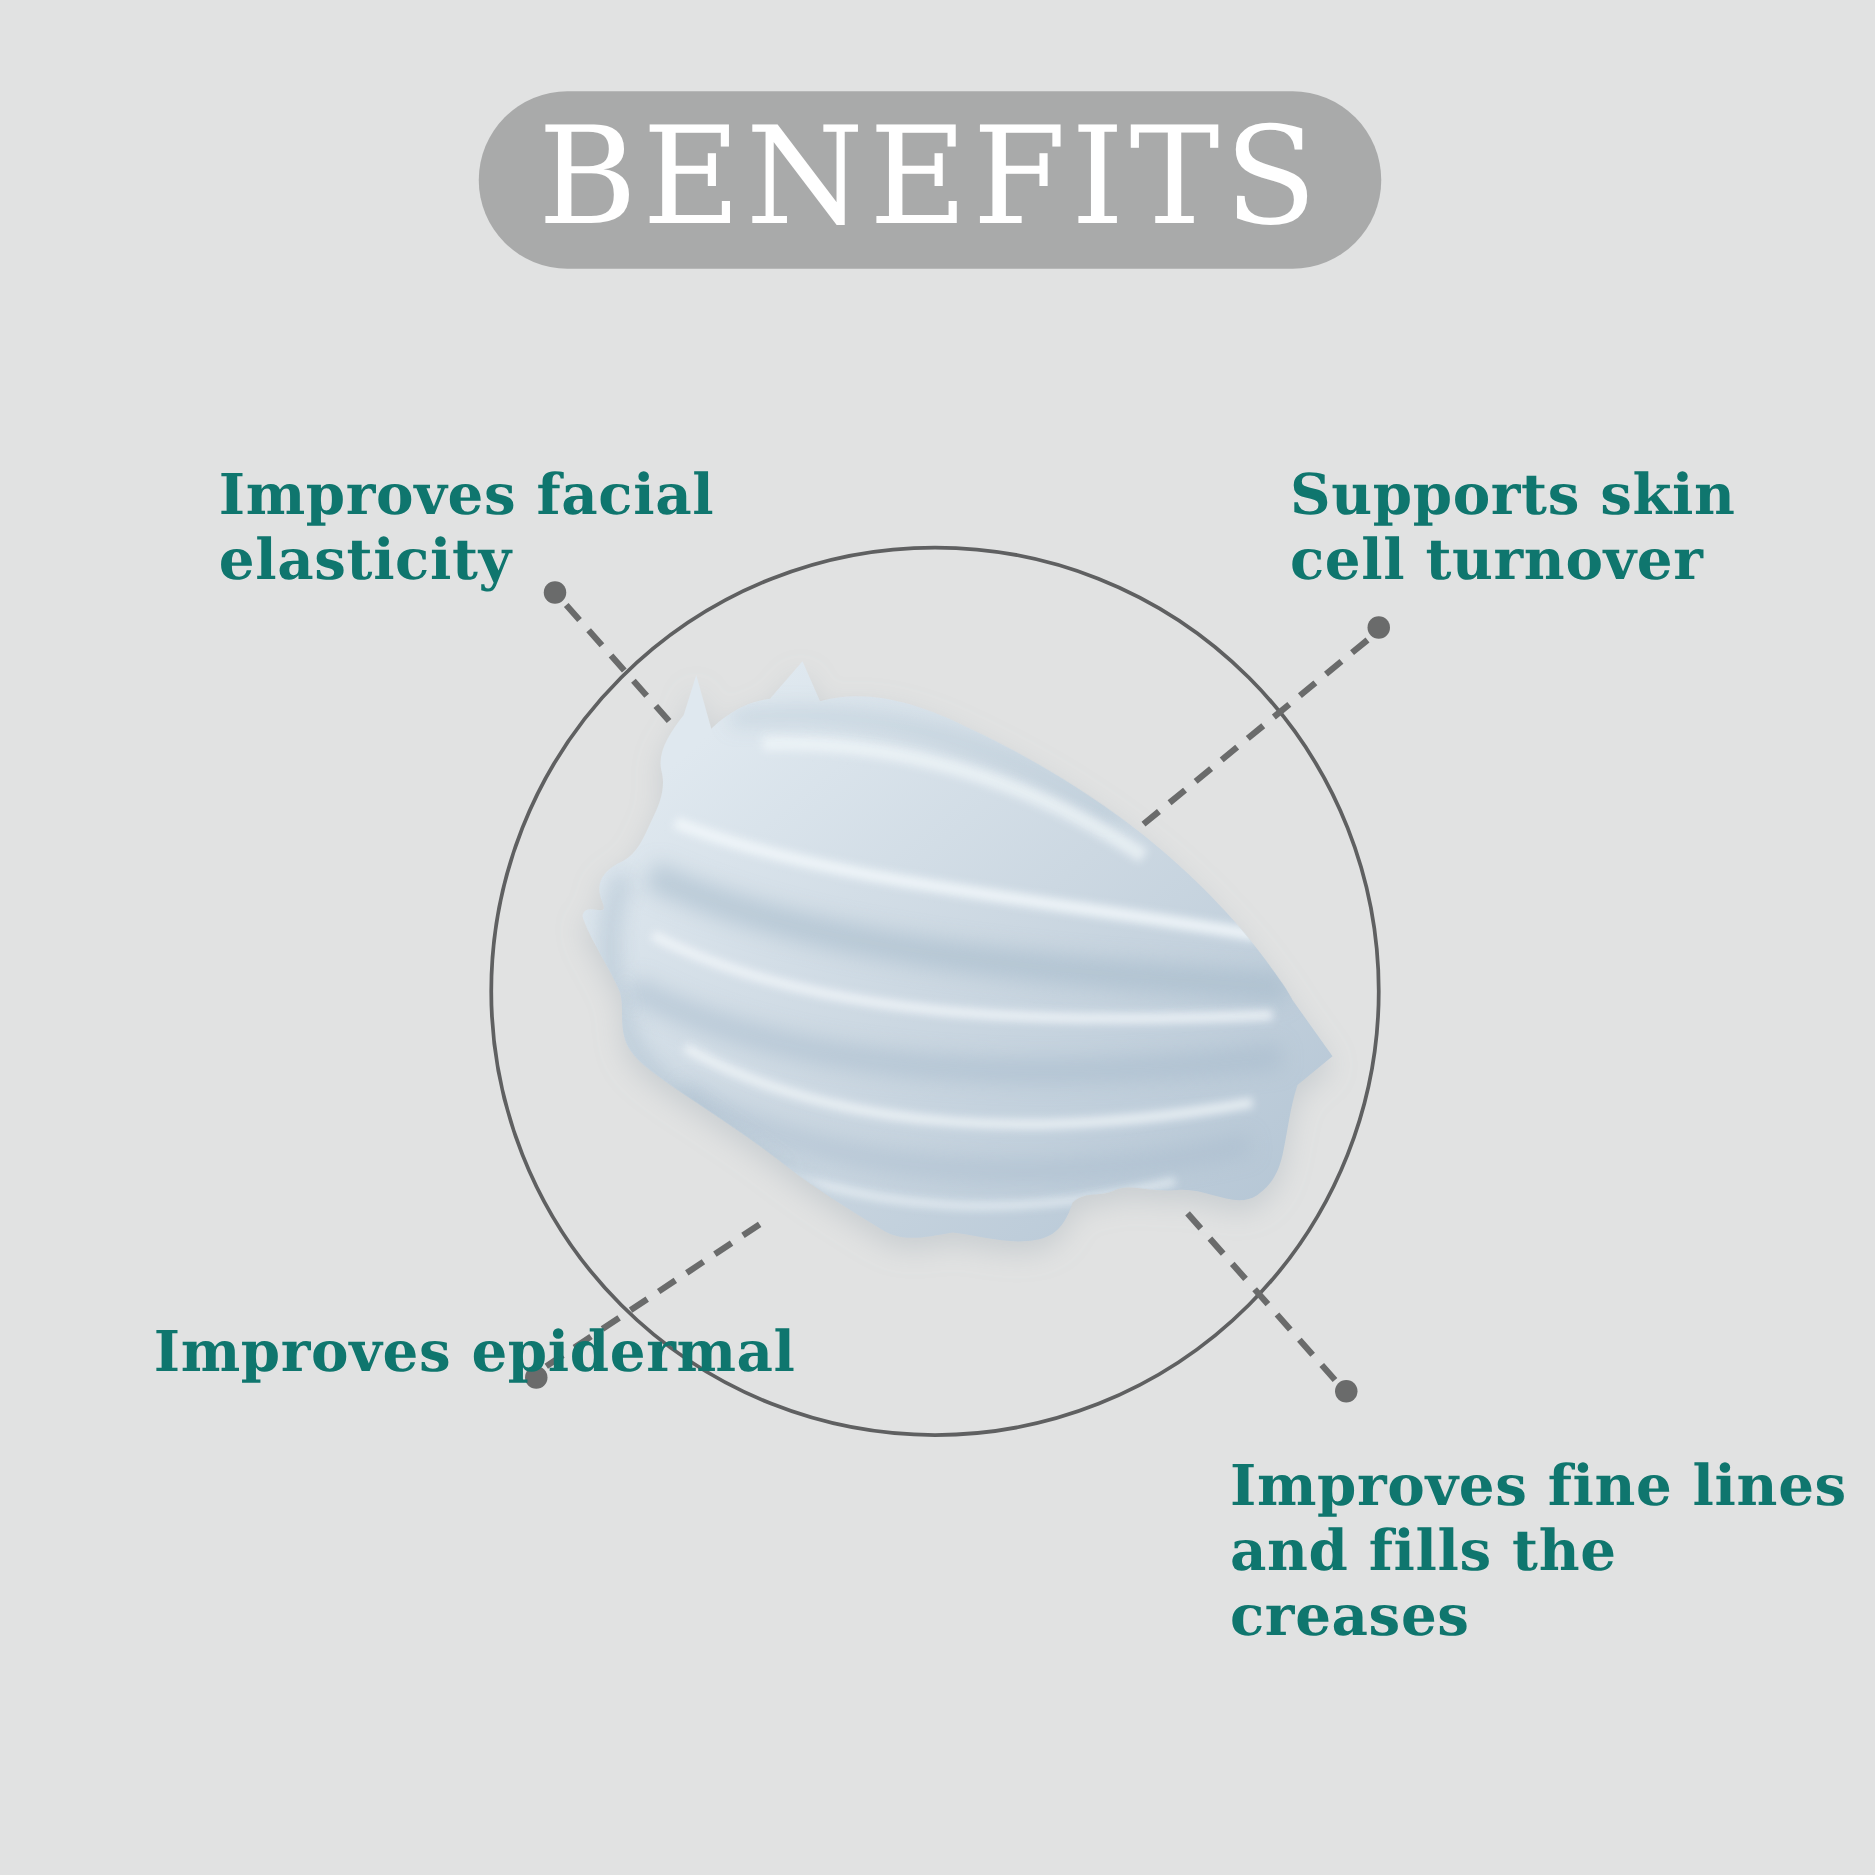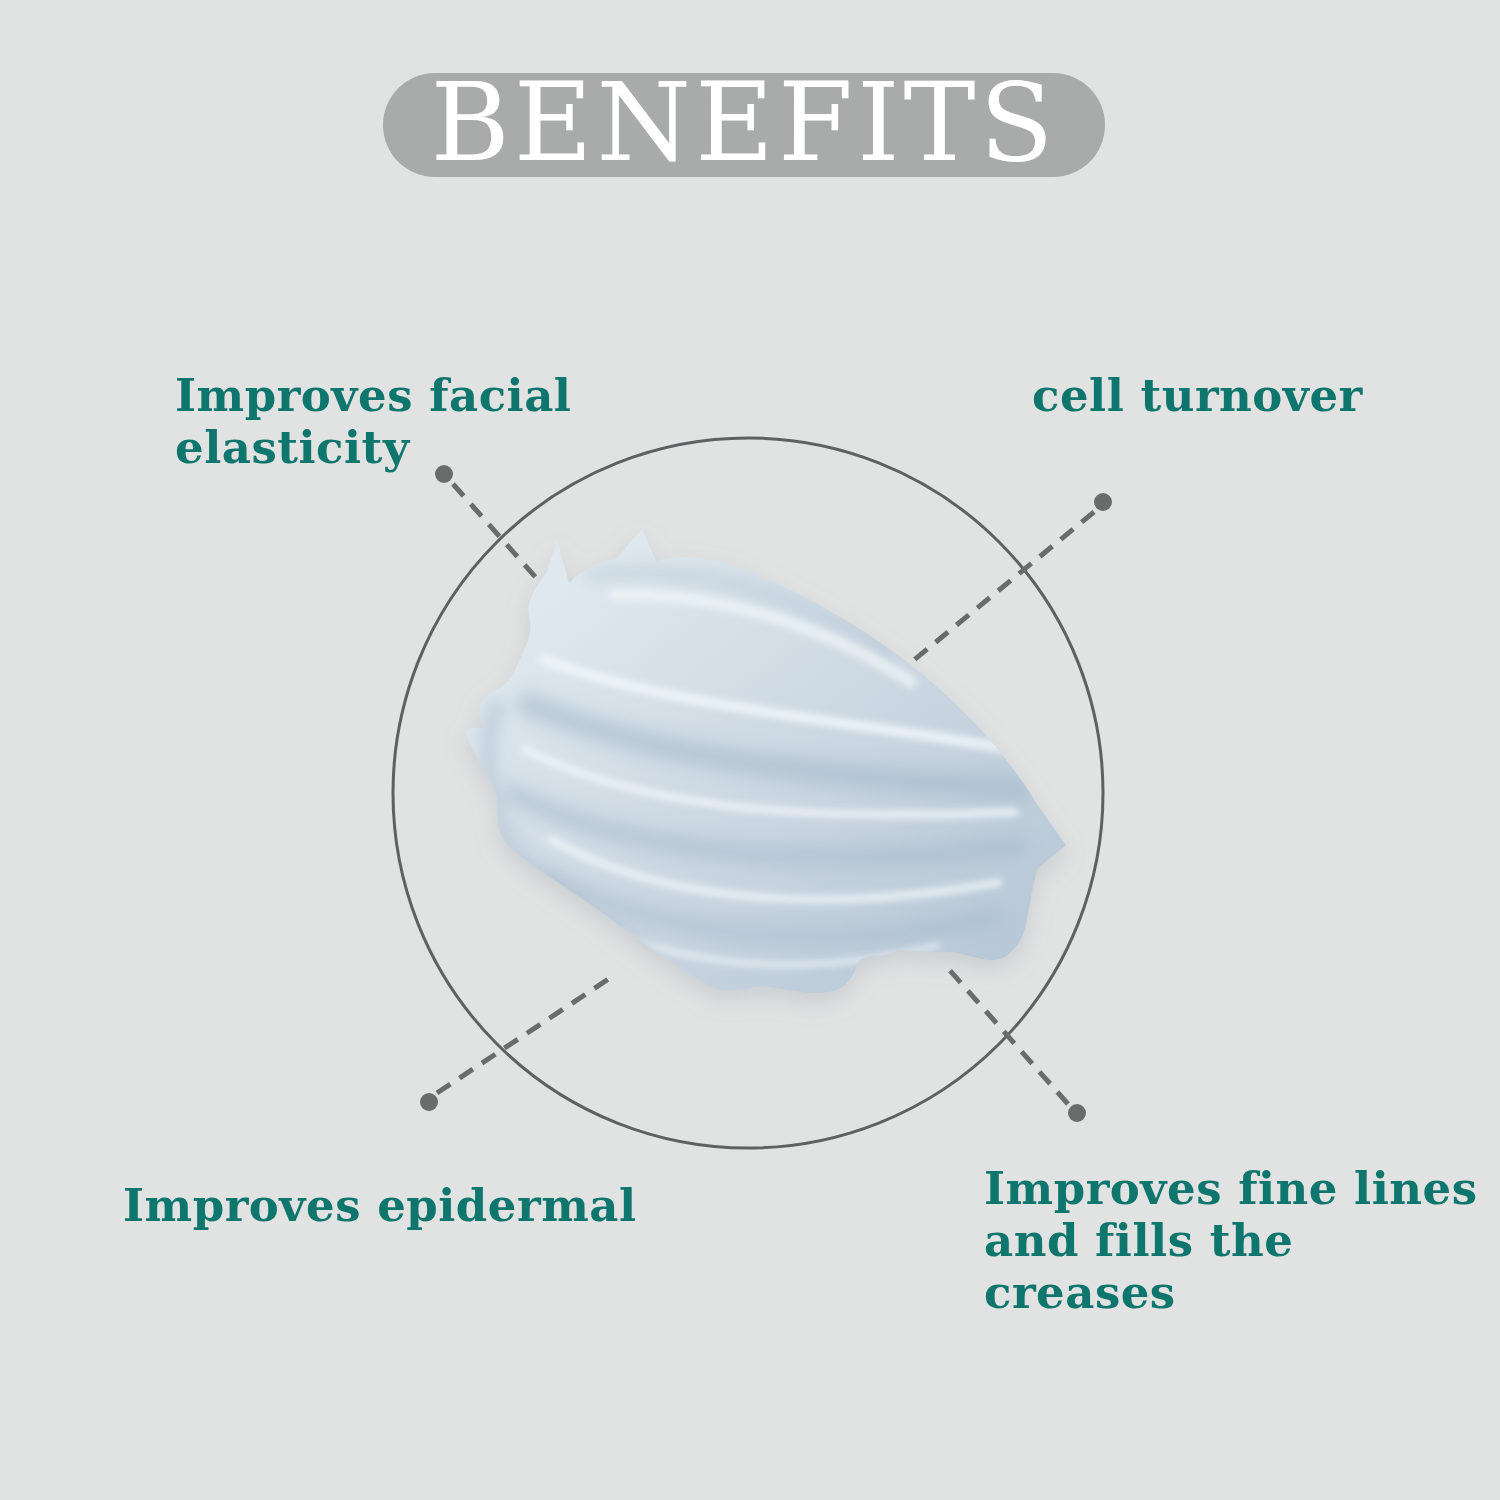--- a/index.html
+++ b/index.html
@@ -3,37 +3,37 @@
 <meta charset="utf-8">
 <style>
   html,body{margin:0;padding:0;}
   body{width:1500px;height:1500px;overflow:hidden;}
   .canvas{
     position:relative;width:1500px;height:1500px;
     background:#e1e2e2;
     font-family:"DejaVu Serif","Liberation Serif",serif;
   }
   .title-pill{
-    position:absolute;left:383px;top:73px;width:722px;height:104px;
+    position:absolute;left:383px;top:73px;width:722px;height:142px;
     background:#a9aaaa;border-radius:71px;
     display:flex;align-items:center;justify-content:center;
   }
   .title-pill span{
     color:#ffffff;font-size:108px;letter-spacing:4px;line-height:1;
     font-weight:400;transform:translateY(-2px);
   }
   .diagram-svg{position:absolute;left:0;top:0;width:1500px;height:1500px;}
   .benefit-label{
     position:absolute;color:#0f766e;font-weight:bold;
     font-size:45px;line-height:52px;letter-spacing:0.5px;
   }
   .benefit-label span{display:block;}
   .lbl-tl{left:175px;top:370px;}
   .lbl-tr{left:1032px;top:370px;}
-  .lbl-bl{left:123px;top:1180px;}
+  .lbl-bl{left:123px;top:1056px;}
   .lbl-br{left:984px;top:1163px;}
 </style>
 </head>
 <body>
 
 <div class="canvas">
 
   <div class="title-pill">
     <span>BENEFITS</span>
   </div>
@@ -111,20 +111,21 @@
         <path d="M 500 700 C 480 740 486 800 510 845 C 540 880 600 920 650 955" fill="none" stroke="#9db3c5" stroke-width="14" opacity="0.45" filter="url(#softBig)"></path>
       </g>
     </g>
   </svg>
 
   <div class="benefit-label lbl-tl">
     <span>Improves facial</span>
     <span>elasticity</span>
   </div>
   <div class="benefit-label lbl-tr">
+    <span>Supports skin</span>
     <span>cell turnover</span>
   </div>
   <div class="benefit-label lbl-bl">
     <span>Improves epidermal</span>
   </div>
   <div class="benefit-label lbl-br">
     <span>Improves fine lines</span>
     <span>and fills the creases</span>
   </div>
 

